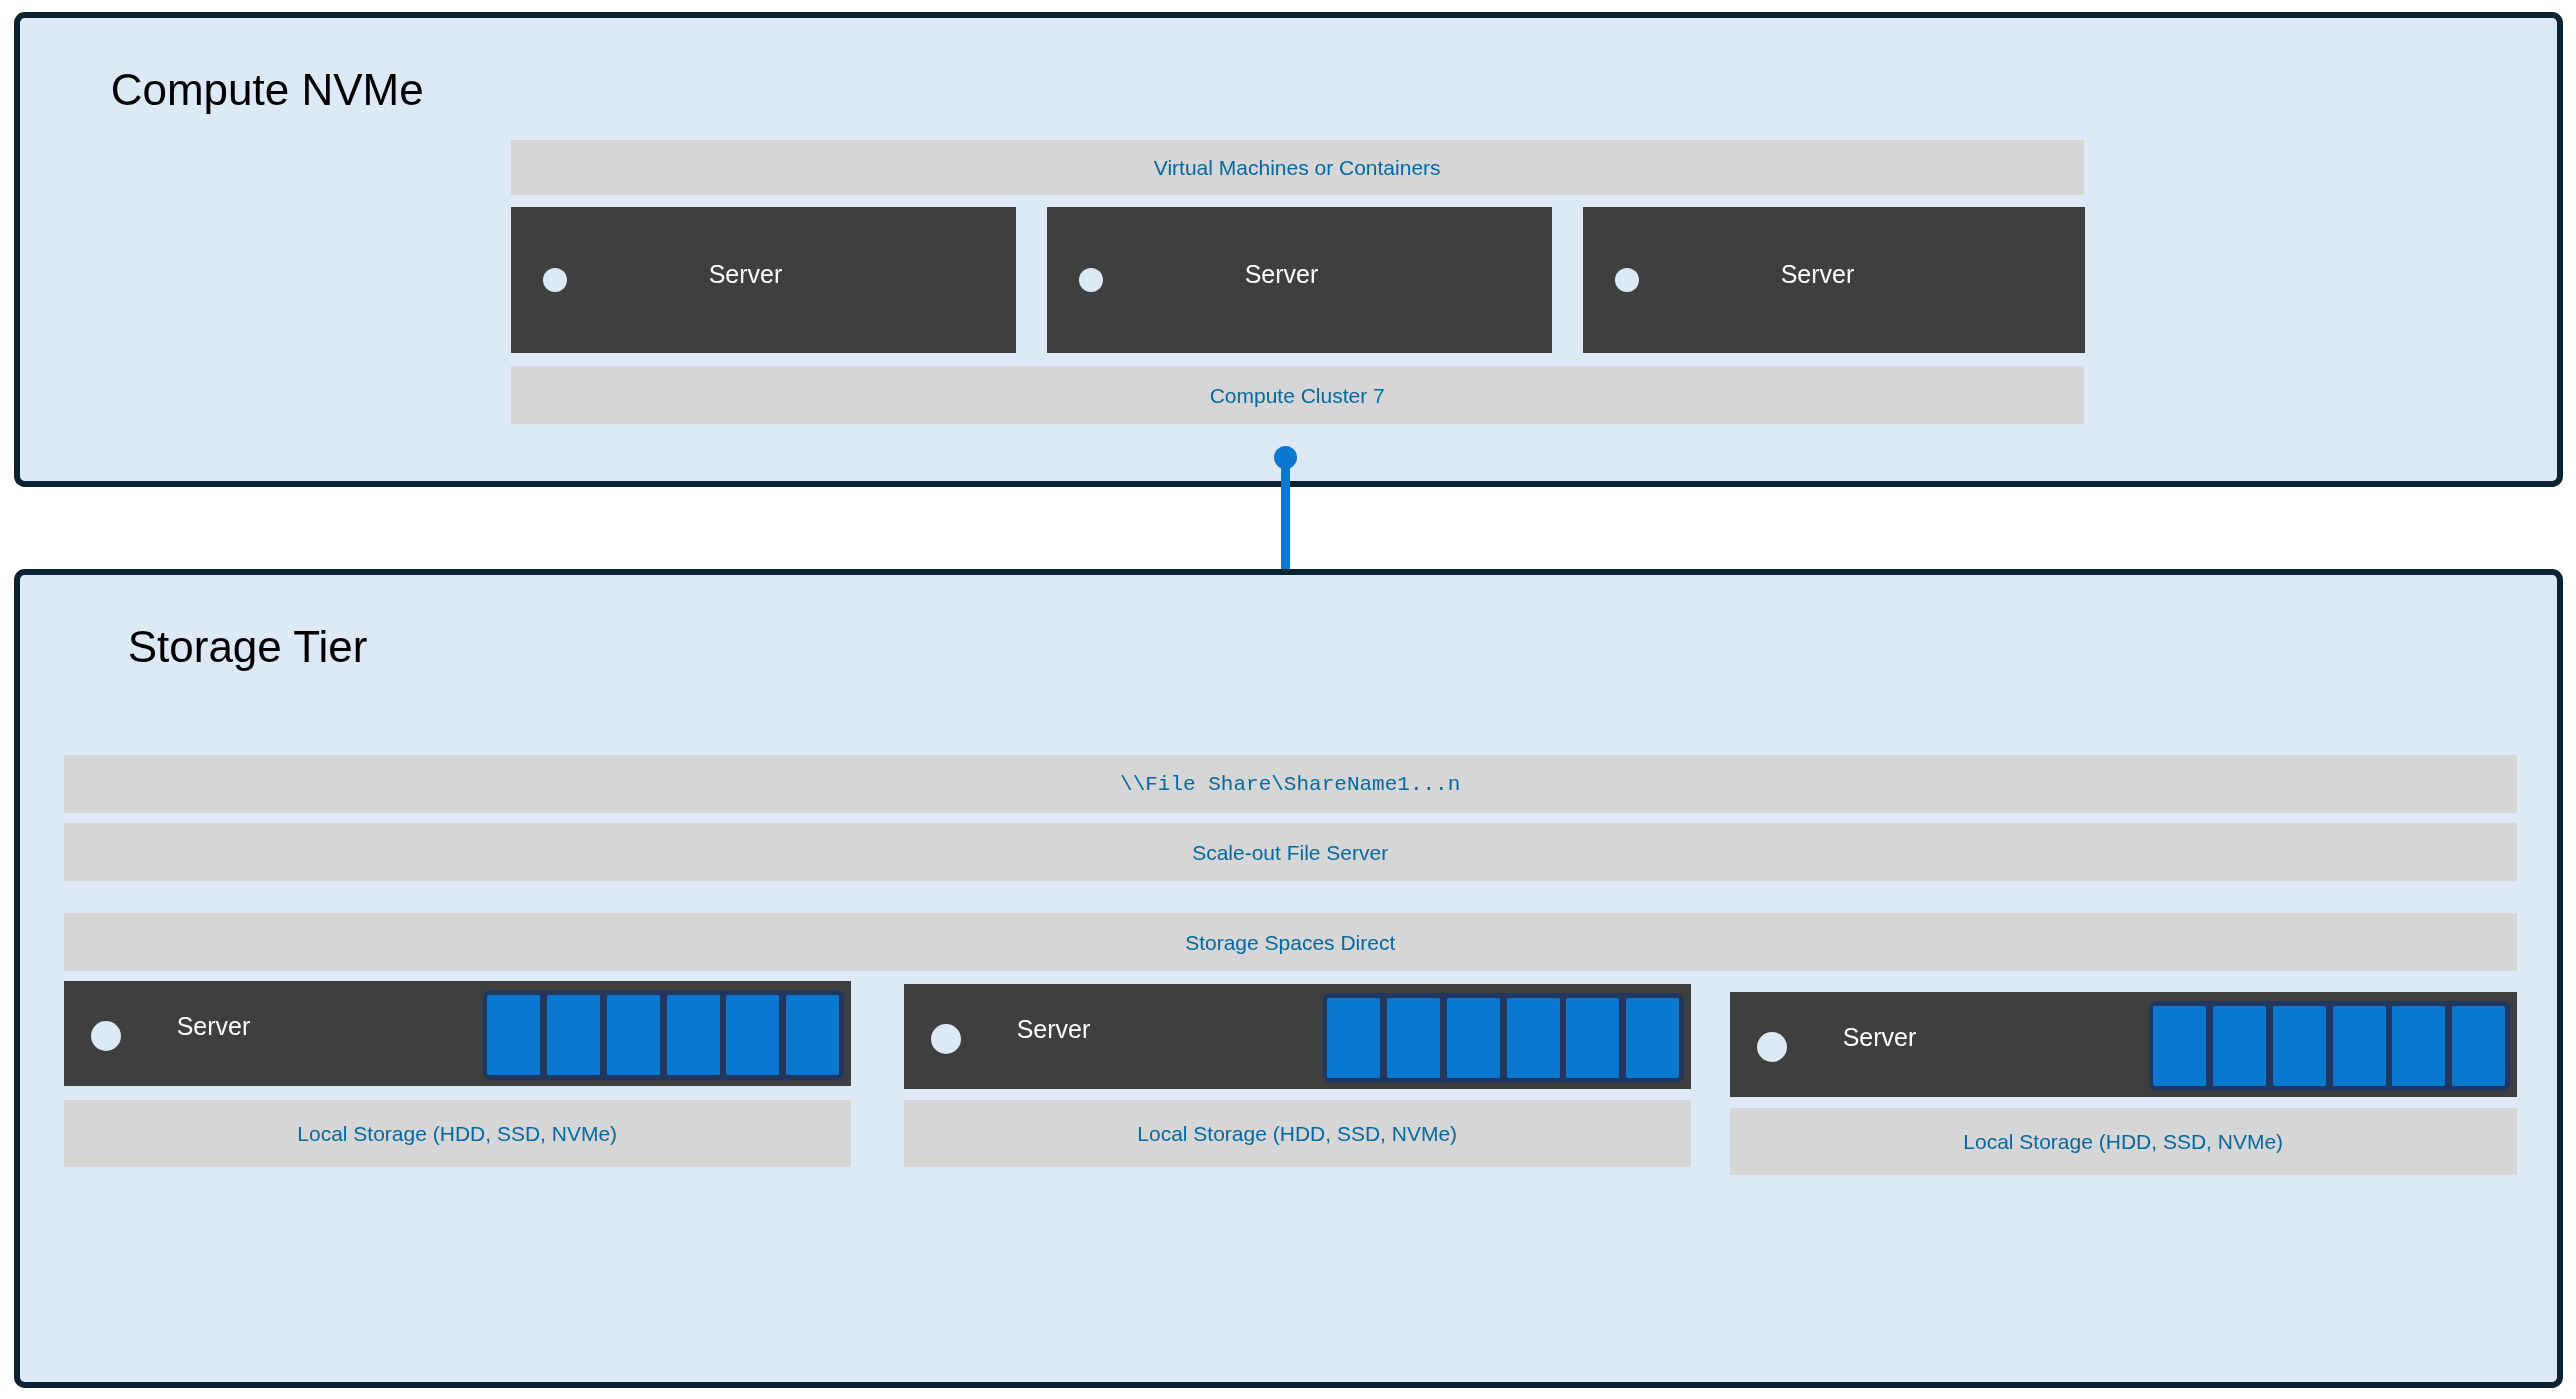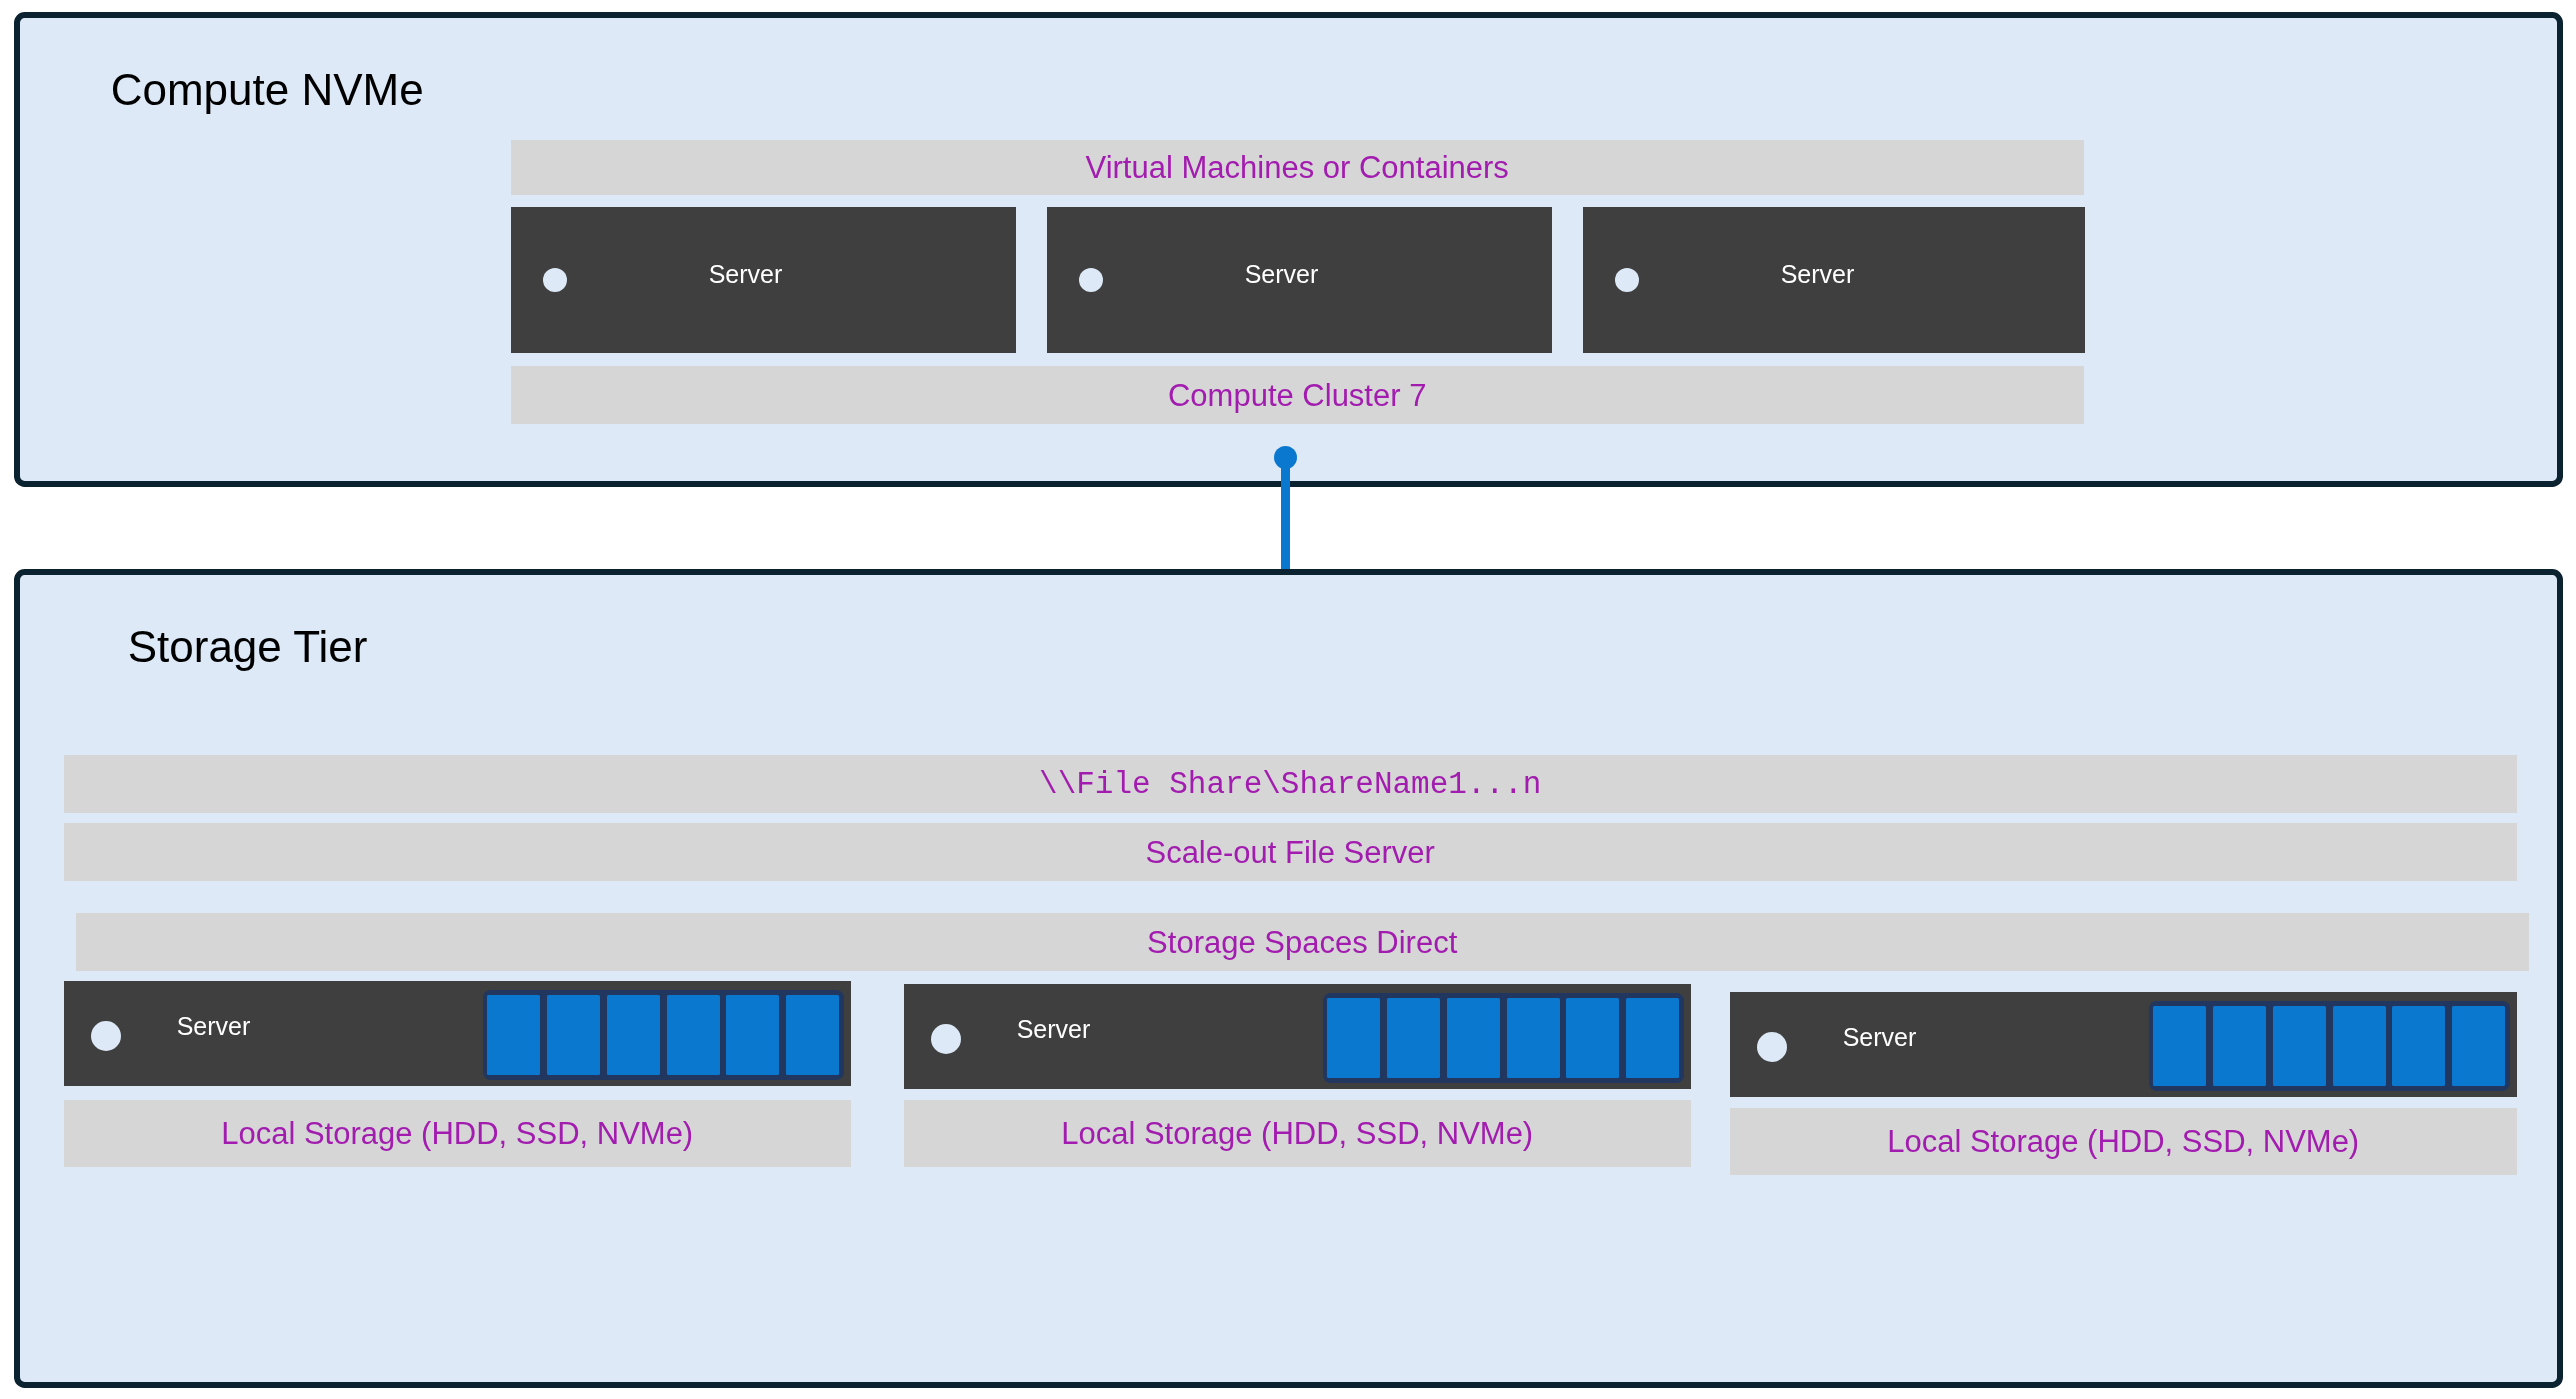--- a/index.html
+++ b/index.html
@@ -43,22 +43,22 @@
   
   .band {
     position: absolute;
     background: #D6D6D6;
     display: flex;
     align-items: center;
     justify-content: center;
     box-sizing: border-box;
   }
   .band-label {
-    font-size: 31px;
-    color: #a21caf;
+    font-size: 21px;
+    color: #0369a1;
     white-space: nowrap;
     line-height: 1;
   }
 
   
   .server-box {
     position: absolute;
     background: #3F3F3F;
     box-sizing: border-box;
   }
@@ -156,21 +156,21 @@
     <div class="tier-title">Storage Tier</div>
 
     <div class="band" style="left:44px; top:180px; width:2453px; height:58px;font-family:Liberation Mono, monospace;">
       <span class="band-label">\\File Share\ShareName1...n</span>
     </div>
 
     <div class="band" style="left:44px; top:248px; width:2453px; height:58px;">
       <span class="band-label">Scale-out File Server</span>
     </div>
 
-    <div class="band" style="left:56px; top:338px; width:2453px; height:58px;">
+    <div class="band" style="left:44px; top:338px; width:2453px; height:58px;">
       <span class="band-label">Storage Spaces Direct</span>
     </div>
 
     <div class="server-box" style="left:44px; top:406px; width:787px; height:105px;">
       <div class="server-led" style="left:27px; top:40px; width:30px; height:30px;"></div>
       <div class="server-label" style="left:113px; top:33px;">Server</div>
       <div class="disk-array" style="left:419px; top:9px; width:361px; height:90px;">
         <div class="disk"></div>
         <div class="disk"></div>
         <div class="disk"></div>

